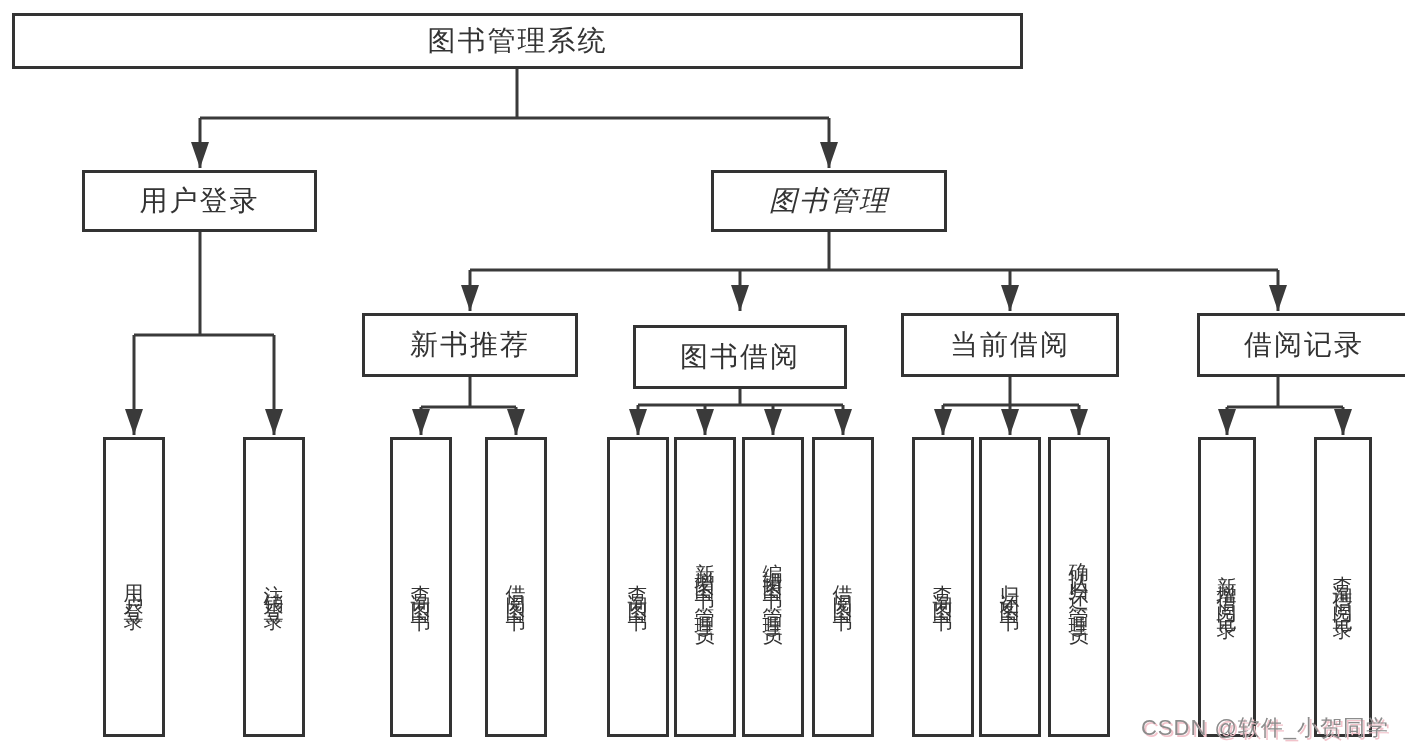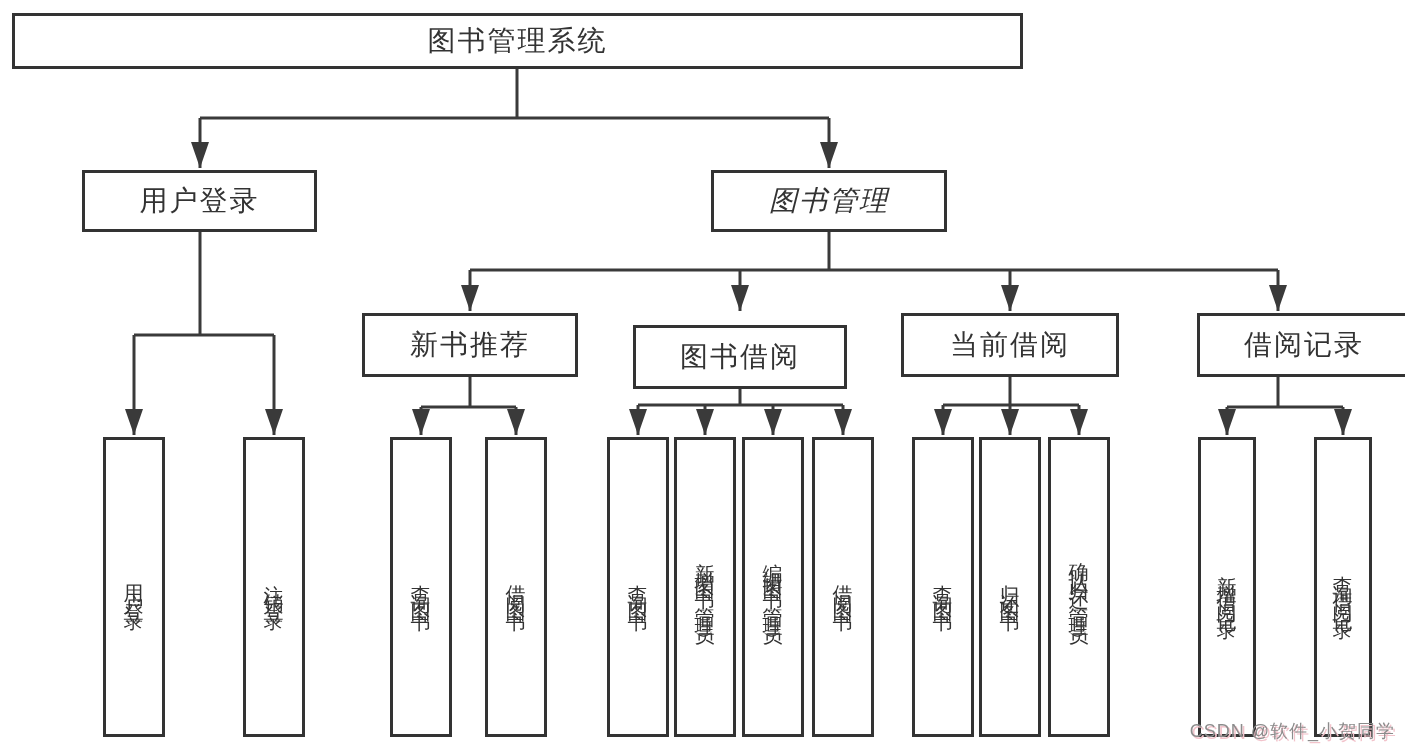--- a/index.html
+++ b/index.html
@@ -52,23 +52,23 @@
   }
   .vbox .label {
     writing-mode: vertical-rl;
     font-size: 20px;
     letter-spacing: 9px;
     white-space: nowrap;
     line-height: 1;
   }
   .watermark {
     position: absolute;
-    right: 10px;
+    right: 16px;
     bottom: 4px;
-    font-size: 18px;
+    font-size: 22px;
     letter-spacing: 1px;
     color: var(--watermark);
     text-shadow: 2px 2px 0 var(--watermark-shadow);
     white-space: nowrap;
   }
 </style>
 </head>
 <body>
 
 <div id="canvas">

